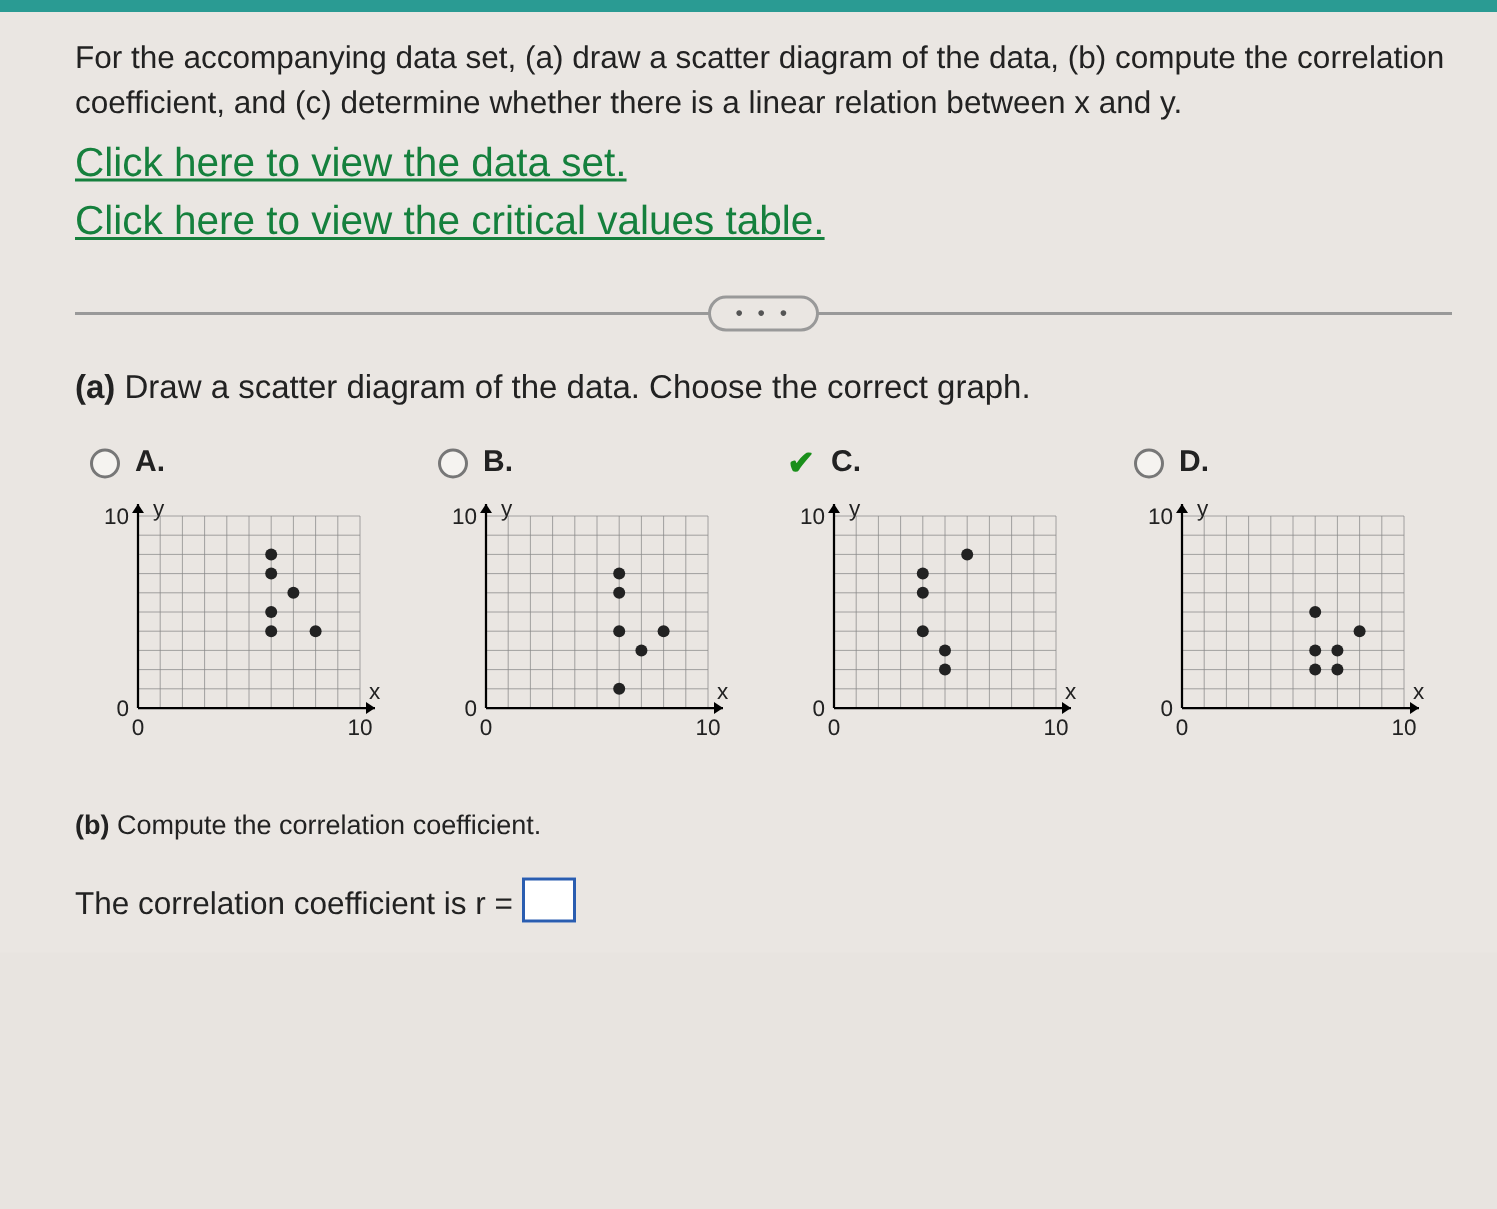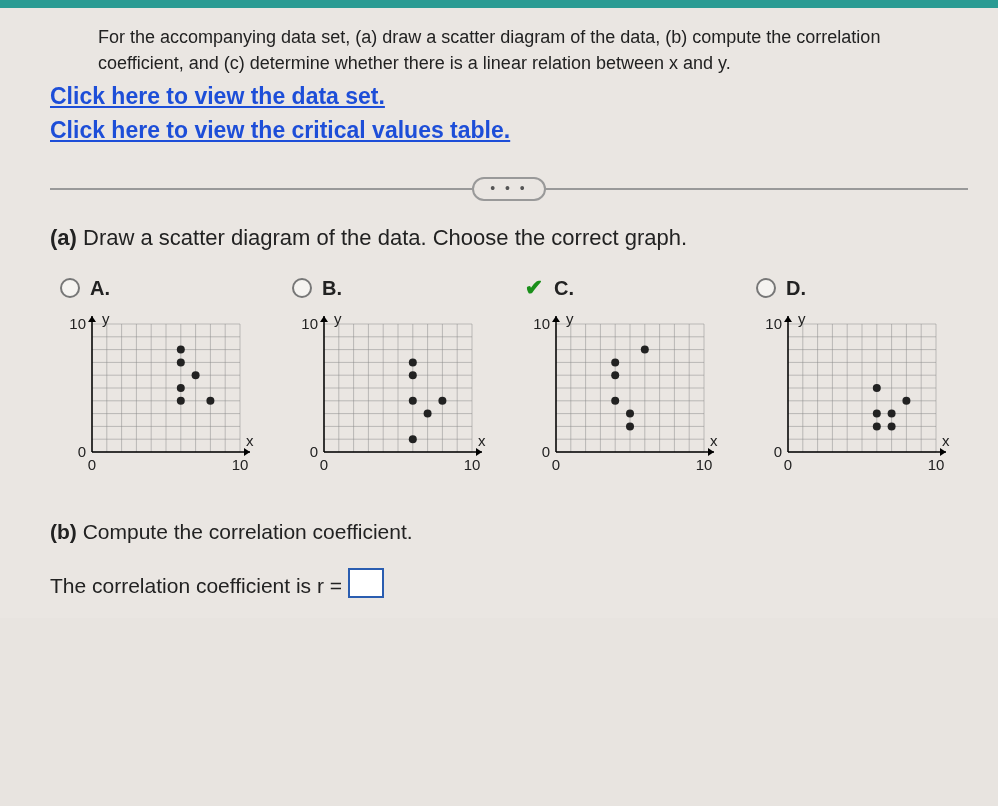--- a/index.html
+++ b/index.html
@@ -13,32 +13,30 @@
   }
   .topbar {
     height: 8px;
     background: #2a9b93;
   }
   .content {
     padding: 16px 30px 20px 50px;
     background: #eae6e2;
   }
   .prompt {
-    font-size: 18px;
+    font-size: 21px;
     line-height: 1.45;
     margin-bottom: 4px;
-    margin-left: 48px;
   }
   .link {
-    color: #1d4ed8;
+    color: #15803d;
     text-decoration: underline;
     cursor: pointer;
-    font-size: 23px;
+    font-size: 27px;
     line-height: 1.45;
-    font-weight: bold;
   }
   .hr-row {
     display: flex;
     align-items: center;
     margin: 30px 0 24px 0;
     width: 100%;
   }
   .hr-line {
     flex: 1;
     height: 2px;
@@ -97,21 +95,21 @@
     color: #1a8f1a;
     font-size: 22px;
     font-weight: bold;
   }
   .plot-wrap {
     width: 200px;
     height: 170px;
     position: relative;
   }
   .part-b {
-    font-size: 21px;
+    font-size: 18px;
     margin-bottom: 24px;
   }
   .answer-row {
     font-size: 21px;
     display: flex;
     align-items: flex-end;
     flex-wrap: wrap;
     gap: 6px;
   }
   .answer-input {

